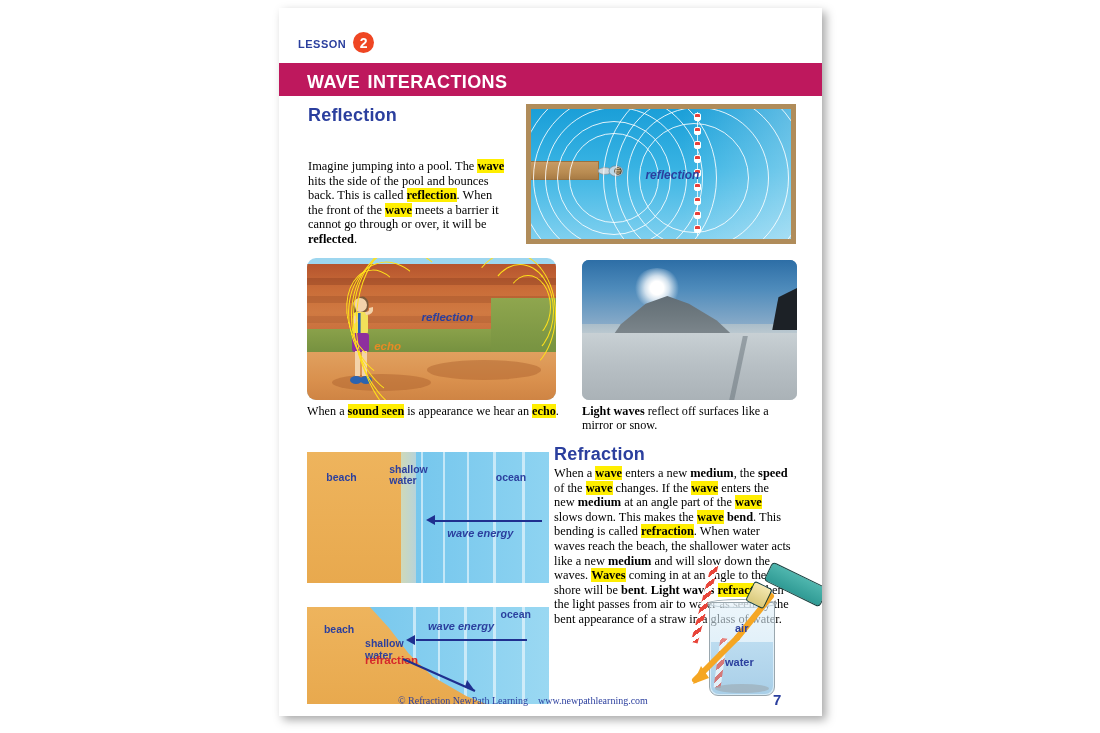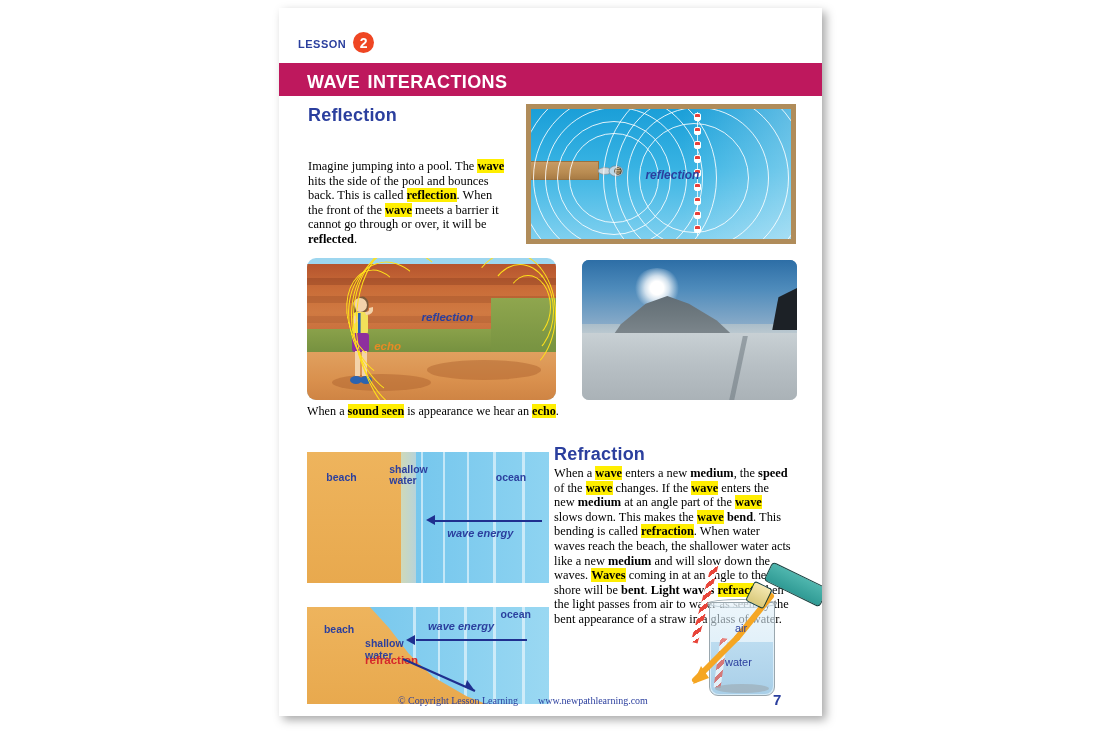--- a/index.html
+++ b/index.html
@@ -188,21 +188,21 @@
       -50deg,#e8453a 0px,#e8453a 4px,#ffffff 4px,#ffffff 8px);}
   .flash-body{position:absolute;left:86px;top:6px;width:62px;height:21px;
     background:linear-gradient(180deg,#4fb6ae 0%,#2f9a94 100%);
     border:1.5px solid #14403e;border-radius:4px;transform:rotate(26deg);
     box-sizing:border-box;}
   .flash-head{position:absolute;left:70px;top:16px;width:20px;height:22px;
     background:linear-gradient(180deg,#f4e8b0 0%,#d8c87a 100%);
     border:1.5px solid #14403e;border-radius:3px;transform:rotate(26deg);
     box-sizing:border-box;}
   .lbl-glass{position:absolute;font-family:"Liberation Sans",sans-serif;
-    color:#2b3f9e;font-size:11px;font-weight:400;}
+    color:#2b3f9e;font-size:11px;font-weight:700;}
 
   
   .footer-copy{position:absolute;left:119px;top:687px;
     font-family:"Liberation Serif",serif;font-size:10px;color:#2b3f9e;}
   .footer-url{position:absolute;left:259px;top:687px;
     font-family:Liberation Serif, serif;font-size:10px;color:#2b3f9e;}
   .footer-page{position:absolute;left:494px;top:683px;
     font-family:"Liberation Sans",sans-serif;font-size:15px;font-weight:bold;color:#2b3f9e;}
 </style>
 </head>
@@ -304,20 +304,21 @@
   <div class="cap cap-echo"><span>When a </span><span class="hl">sound seen</span><span> is appearance we hear an </span><span class="hl">echo</span><span>.</span></div>
 
   <div class="snow-fig">
     <div class="snow-sky"></div>
     <div class="sun"></div>
     <div class="peak"></div>
     <div class="peak-r"></div>
     <div class="snow-field"></div>
     <div class="snow-track"></div>
   </div>
+  <div class="cap cap-light"><span class="bd">Light waves</span><span> reflect off surfaces like a mirror or snow.</span></div>
 
   <div class="sec-head refraction-head">Refraction</div>
   <div class="body-copy refraction-text"><span>When a </span><span class="hl">wave</span><span> enters a new </span><span class="bd">medium</span><span>, the </span><span class="bd">speed</span><span> of the </span><span class="hl">wave</span><span> changes. If the </span><span class="hl">wave</span><span> enters the new </span><span class="bd">medium</span><span> at an angle part of the </span><span class="hl">wave</span><span> slows down. This makes the </span><span class="hl">wave</span><span> </span><span class="bd">bend</span><span>. This bending is called </span><span class="hl">refraction</span><span>. When water waves reach the beach, the shallower water acts like a new </span><span class="bd">medium</span><span> and will slow down the waves. </span><span class="hl">Waves</span><span> coming in at an angle to the shore will be </span><span class="bd">bent</span><span>. </span><span class="bd">Light waves</span><span> </span><span class="hl">refract</span><span> when the light passes from air to water as seen by the bent appearance of a straw in a glass of water.</span></div>
 
   <div class="beach1">
     <div class="sand1"></div>
     <div class="shallow1"></div>
     <div class="wavestripe" style="left:47%;width:2.5px;"></div>
     <div class="wavestripe" style="left:56%;width:2.5px;"></div>
     <div class="wavestripe" style="left:66%;width:2.5px;"></div>
@@ -364,18 +365,18 @@
       <path d="M92 28 L58 70" stroke="#f5a623" stroke-width="6" stroke-linecap="round"></path>
       <path d="M58 70 L16 112" stroke="#f5a623" stroke-width="6" stroke-linecap="round"></path>
       <polygon points="14,116 22,98 30,110" fill="#f5a623"></polygon>
     </svg>
     <div class="flash-head"></div>
     <div class="flash-body"></div>
     <div class="lbl-glass" style="left:56px;top:54px;">air</div>
     <div class="lbl-glass" style="left:46px;top:88px;">water</div>
   </div>
 
-  <div class="footer-copy">© Copyright Lesson Learning</div>
+  <div class="footer-copy">© Refraction NewPath Learning</div>
   <div class="footer-url">www.newpathlearning.com</div>
   <div class="footer-page">7</div>
 
  </div>
 </div>
 
 </body></html>

